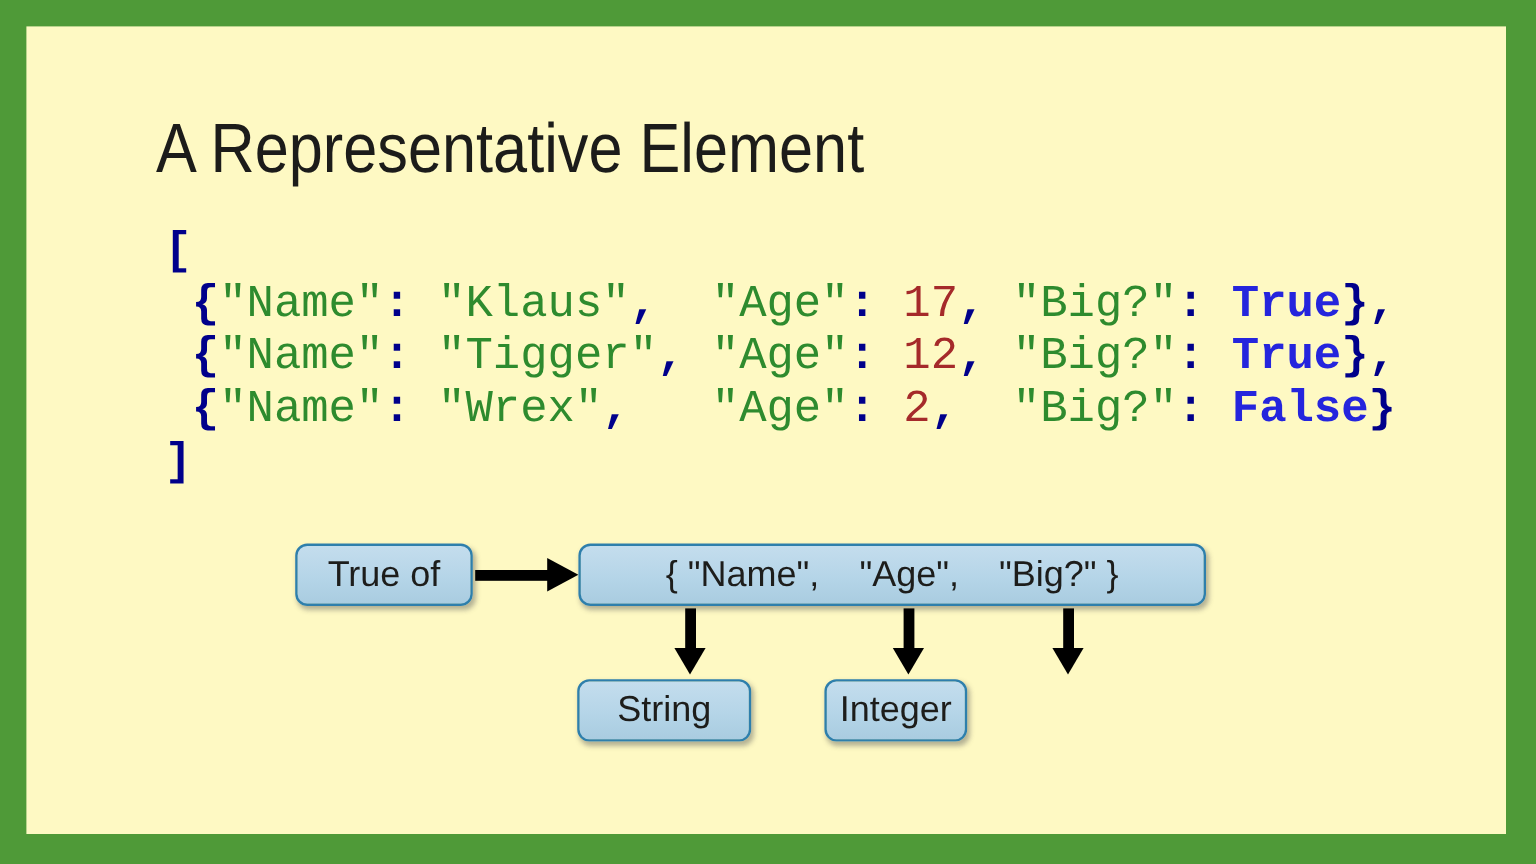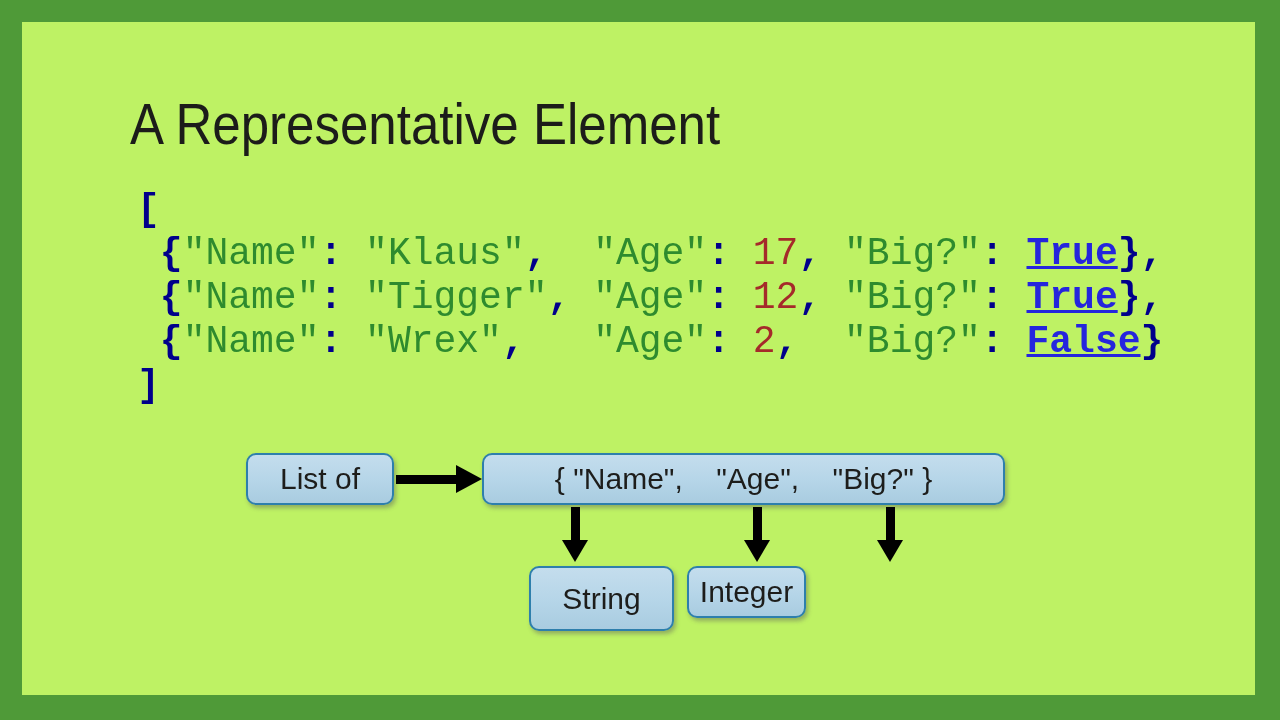--- a/index.html
+++ b/index.html
@@ -4,54 +4,54 @@
 <style>
   html,body{margin:0;padding:0;}
   body{
     width:1280px;height:720px;overflow:hidden;
     font-family:"Liberation Sans",sans-serif;
     background:var(--frame-color,#4F9A38);
   }
   .stage{position:relative;width:1280px;height:720px;}
   .slide{
     position:absolute;left:22px;top:22px;width:1233px;height:673px;
-    background:#bef264;
+    background:#fef9c3;
   }
   .title{
     position:absolute;left:108px;top:70px;
     font-size:58px;line-height:64px;color:#1c1c1a;
     transform:scaleX(0.88);transform-origin:left center;
     white-space:nowrap;
   }
   .code{
     position:absolute;left:115px;top:166px;
     font-family:"Liberation Mono",monospace;
     font-size:38px;line-height:44px;
     color:var(--c-punct,#00008B);
   }
   .code-line{white-space:pre;}
   .tok-p{color:var(--c-punct,#00008B);font-weight:bold;}
   .tok-s{color:var(--c-string,#2E8B2E);}
   .tok-n{color:var(--c-number,#A52A2A);}
-  .tok-k{color:var(--c-keyword,#2525DD);font-weight:bold;text-decoration:underline;}
+  .tok-k{color:var(--c-keyword,#2525DD);font-weight:bold;}
   .tok-w{color:inherit;}
 
   .node{
     position:absolute;
     background:linear-gradient(180deg,#c4dded 0%,var(--box-fill,#B5D5E8) 55%,#a9cce0 100%);
     border:2px solid var(--box-border,#2E7FAC);
     border-radius:10px;
     box-shadow:2px 3px 4px rgba(90,90,90,0.45);
     display:flex;align-items:center;justify-content:center;
     font-size:30px;color:#1d1d1b;white-space:pre;
     box-sizing:border-box;
   }
   .node-listof {left:224px;top:431px;width:148px;height:52px;}
   .node-element{left:460px;top:431px;width:523px;height:52px;}
-  .node-string {left:507px;top:544px;width:145px;height:65px;}
+  .node-string {left:459px;top:544px;width:145px;height:52px;}
   .node-integer{left:665px;top:544px;width:119px;height:52px;}
   .node-boolean{left:837px;top:544px;width:169px;height:52px;}
 
   .arrow{position:absolute;}
   .arrow .shaft{position:absolute;background:#000;}
   .arrow .head{position:absolute;width:0;height:0;}
 
   
   .arrow-h{left:374px;top:443px;width:86px;height:28px;}
   .arrow-h .shaft{left:0;top:10px;width:62px;height:9px;}
@@ -81,21 +81,21 @@
     <div class="title">A Representative Element</div>
 
     <div class="code">
         <div class="code-line"><span class="tok-p">[</span></div>
         <div class="code-line"><span class="tok-w"> </span><span class="tok-p">{</span><span class="tok-s">"Name"</span><span class="tok-p">:</span><span class="tok-w"> </span><span class="tok-s">"Klaus"</span><span class="tok-p">,</span><span class="tok-w">  </span><span class="tok-s">"Age"</span><span class="tok-p">:</span><span class="tok-w"> </span><span class="tok-n">17</span><span class="tok-p">,</span><span class="tok-w"> </span><span class="tok-s">"Big?"</span><span class="tok-p">:</span><span class="tok-w"> </span><span class="tok-k">True</span><span class="tok-p">},</span></div>
         <div class="code-line"><span class="tok-w"> </span><span class="tok-p">{</span><span class="tok-s">"Name"</span><span class="tok-p">:</span><span class="tok-w"> </span><span class="tok-s">"Tigger"</span><span class="tok-p">,</span><span class="tok-w"> </span><span class="tok-s">"Age"</span><span class="tok-p">:</span><span class="tok-w"> </span><span class="tok-n">12</span><span class="tok-p">,</span><span class="tok-w"> </span><span class="tok-s">"Big?"</span><span class="tok-p">:</span><span class="tok-w"> </span><span class="tok-k">True</span><span class="tok-p">},</span></div>
         <div class="code-line"><span class="tok-w"> </span><span class="tok-p">{</span><span class="tok-s">"Name"</span><span class="tok-p">:</span><span class="tok-w"> </span><span class="tok-s">"Wrex"</span><span class="tok-p">,</span><span class="tok-w">   </span><span class="tok-s">"Age"</span><span class="tok-p">:</span><span class="tok-w"> </span><span class="tok-n">2</span><span class="tok-p">,</span><span class="tok-w">  </span><span class="tok-s">"Big?"</span><span class="tok-p">:</span><span class="tok-w"> </span><span class="tok-k">False</span><span class="tok-p">}</span></div>
         <div class="code-line"><span class="tok-p">]</span></div>
       </div>
 
-    <div class="node node-listof">List of</div>
+    <div class="node node-listof">True of</div>
 
     <div class="arrow arrow-h">
       <div class="shaft"></div>
       <div class="head"></div>
     </div>
 
     <div class="node node-element">{ "Name",    "Age",    "Big?" }</div>
 
     <div class="arrow arrow-v arrow-v1">
       <div class="shaft"></div>

